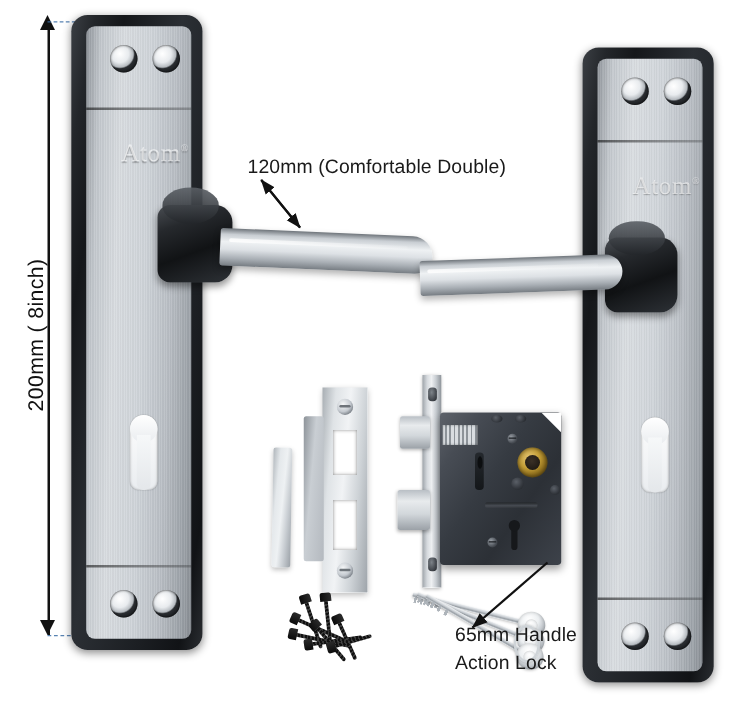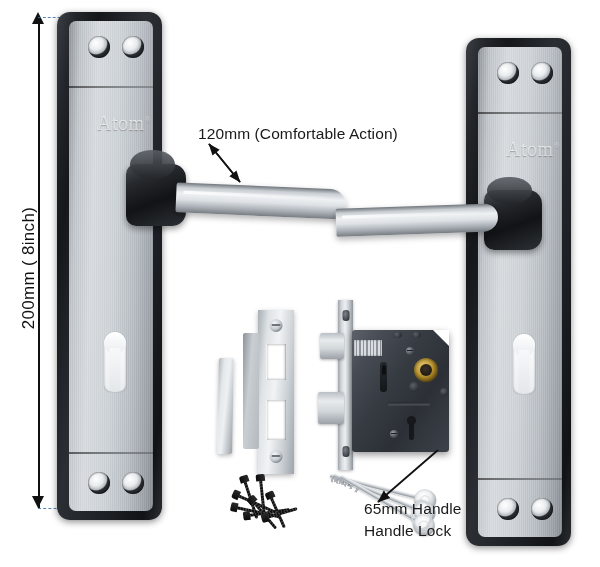--- a/index.html
+++ b/index.html
@@ -404,28 +404,28 @@
       <marker id="ah1" markerWidth="8" markerHeight="8" refX="6.6" refY="3.1" orient="auto" markerUnits="strokeWidth">
         <path d="M0,0.4 L7,3.1 L0,5.8 z" fill="#111"></path>
       </marker>
       <marker id="ah2" markerWidth="8" markerHeight="8" refX="6.6" refY="3.1" orient="auto" markerUnits="strokeWidth">
         <path d="M0,0.4 L7,3.1 L0,5.8 z" fill="#111"></path>
       </marker>
     </defs>
     <line x1="36" y1="42" x2="5" y2="4" stroke="#111" stroke-width="1.7" marker-end="url(#ah1)"></line>
     <line x1="5" y1="4" x2="36" y2="42" stroke="#111" stroke-width="1.7" marker-end="url(#ah2)"></line>
   </svg>
-  <div class="lbl" id="label-120" style="left:198px;top:123px;">120mm (Comfortable Action)</div>
+  <div class="lbl" id="label-120" style="left:198px;top:123px;">120mm (Comfortable Double)</div>
 
   <svg class="callout-svg" style="left:372px;top:448px;" width="72" height="62" viewBox="0 0 72 62">
     <defs>
       <marker id="ah3" markerWidth="8" markerHeight="8" refX="6.6" refY="3.1" orient="auto" markerUnits="strokeWidth">
         <path d="M0,0.4 L7,3.1 L0,5.8 z" fill="#111"></path>
       </marker>
     </defs>
     <line x1="66" y1="2" x2="6" y2="54" stroke="#111" stroke-width="1.8" marker-end="url(#ah3)"></line>
   </svg>
   <div class="lbl" id="label-65" style="left:364px;top:498px;">
     <span>65mm Handle</span><br>
-    <span>Handle Lock</span>
+    <span>Action Lock</span>
   </div>
 
 </div>
 
 </body></html>

